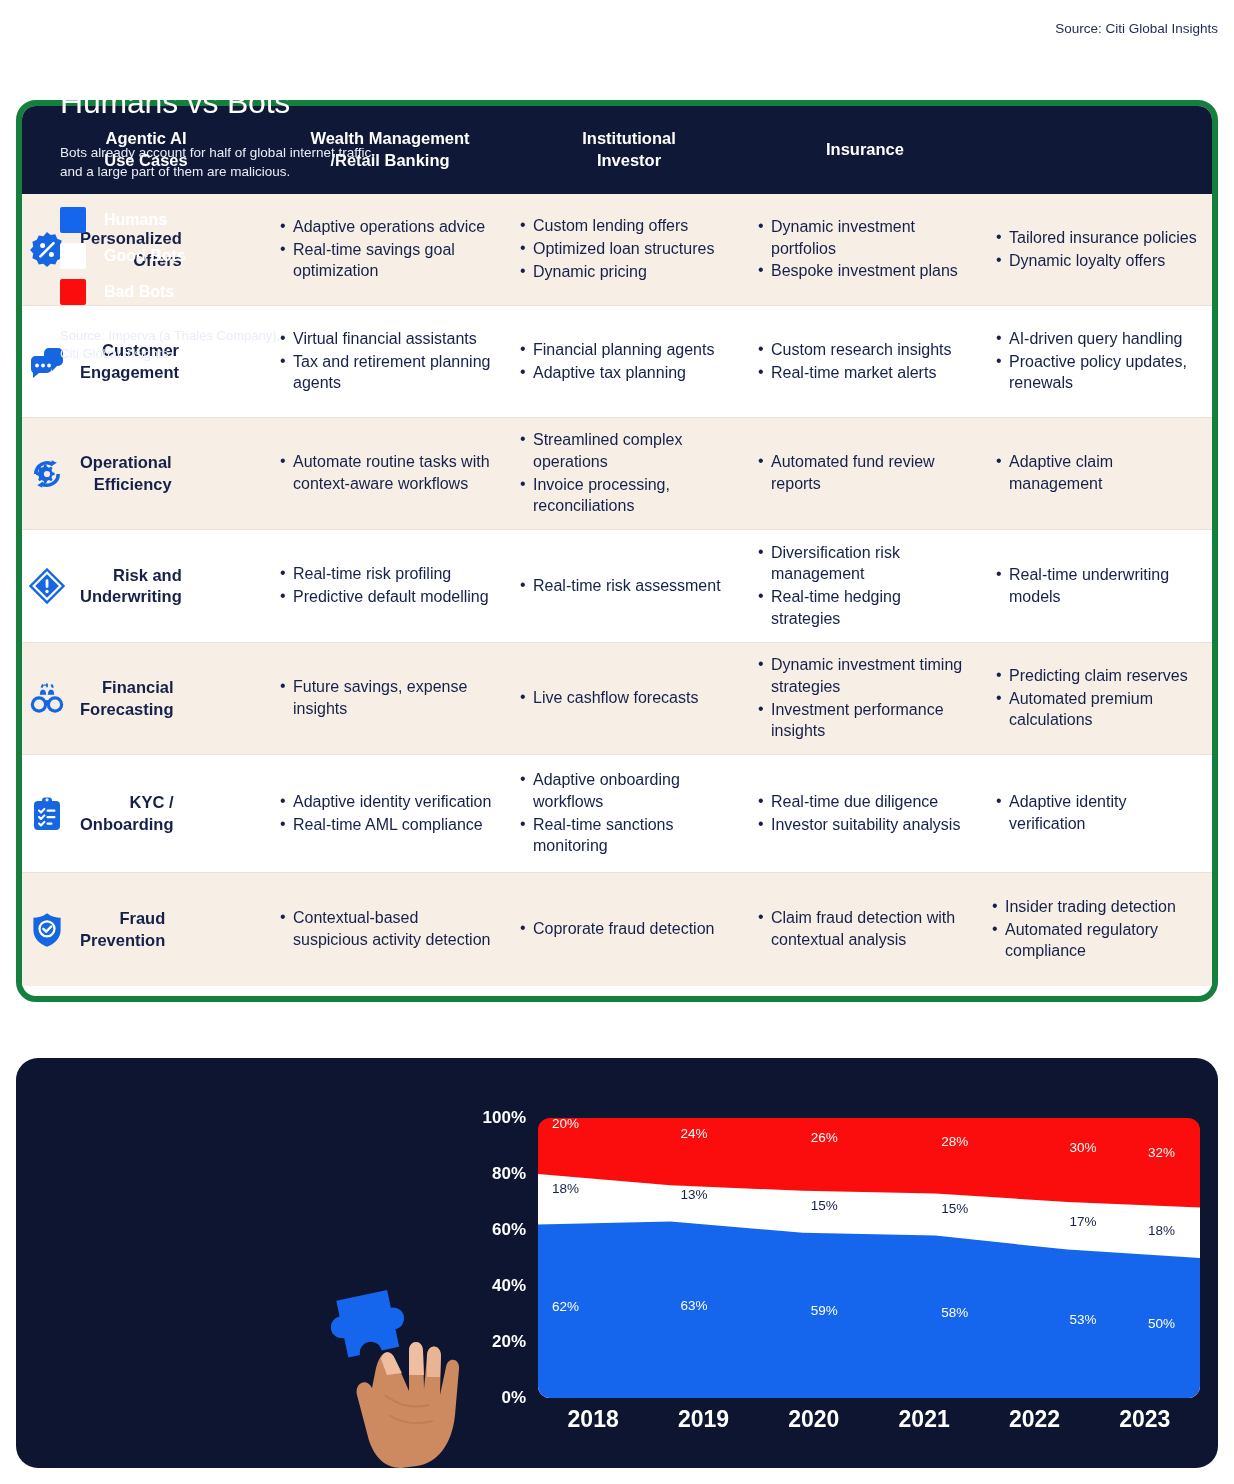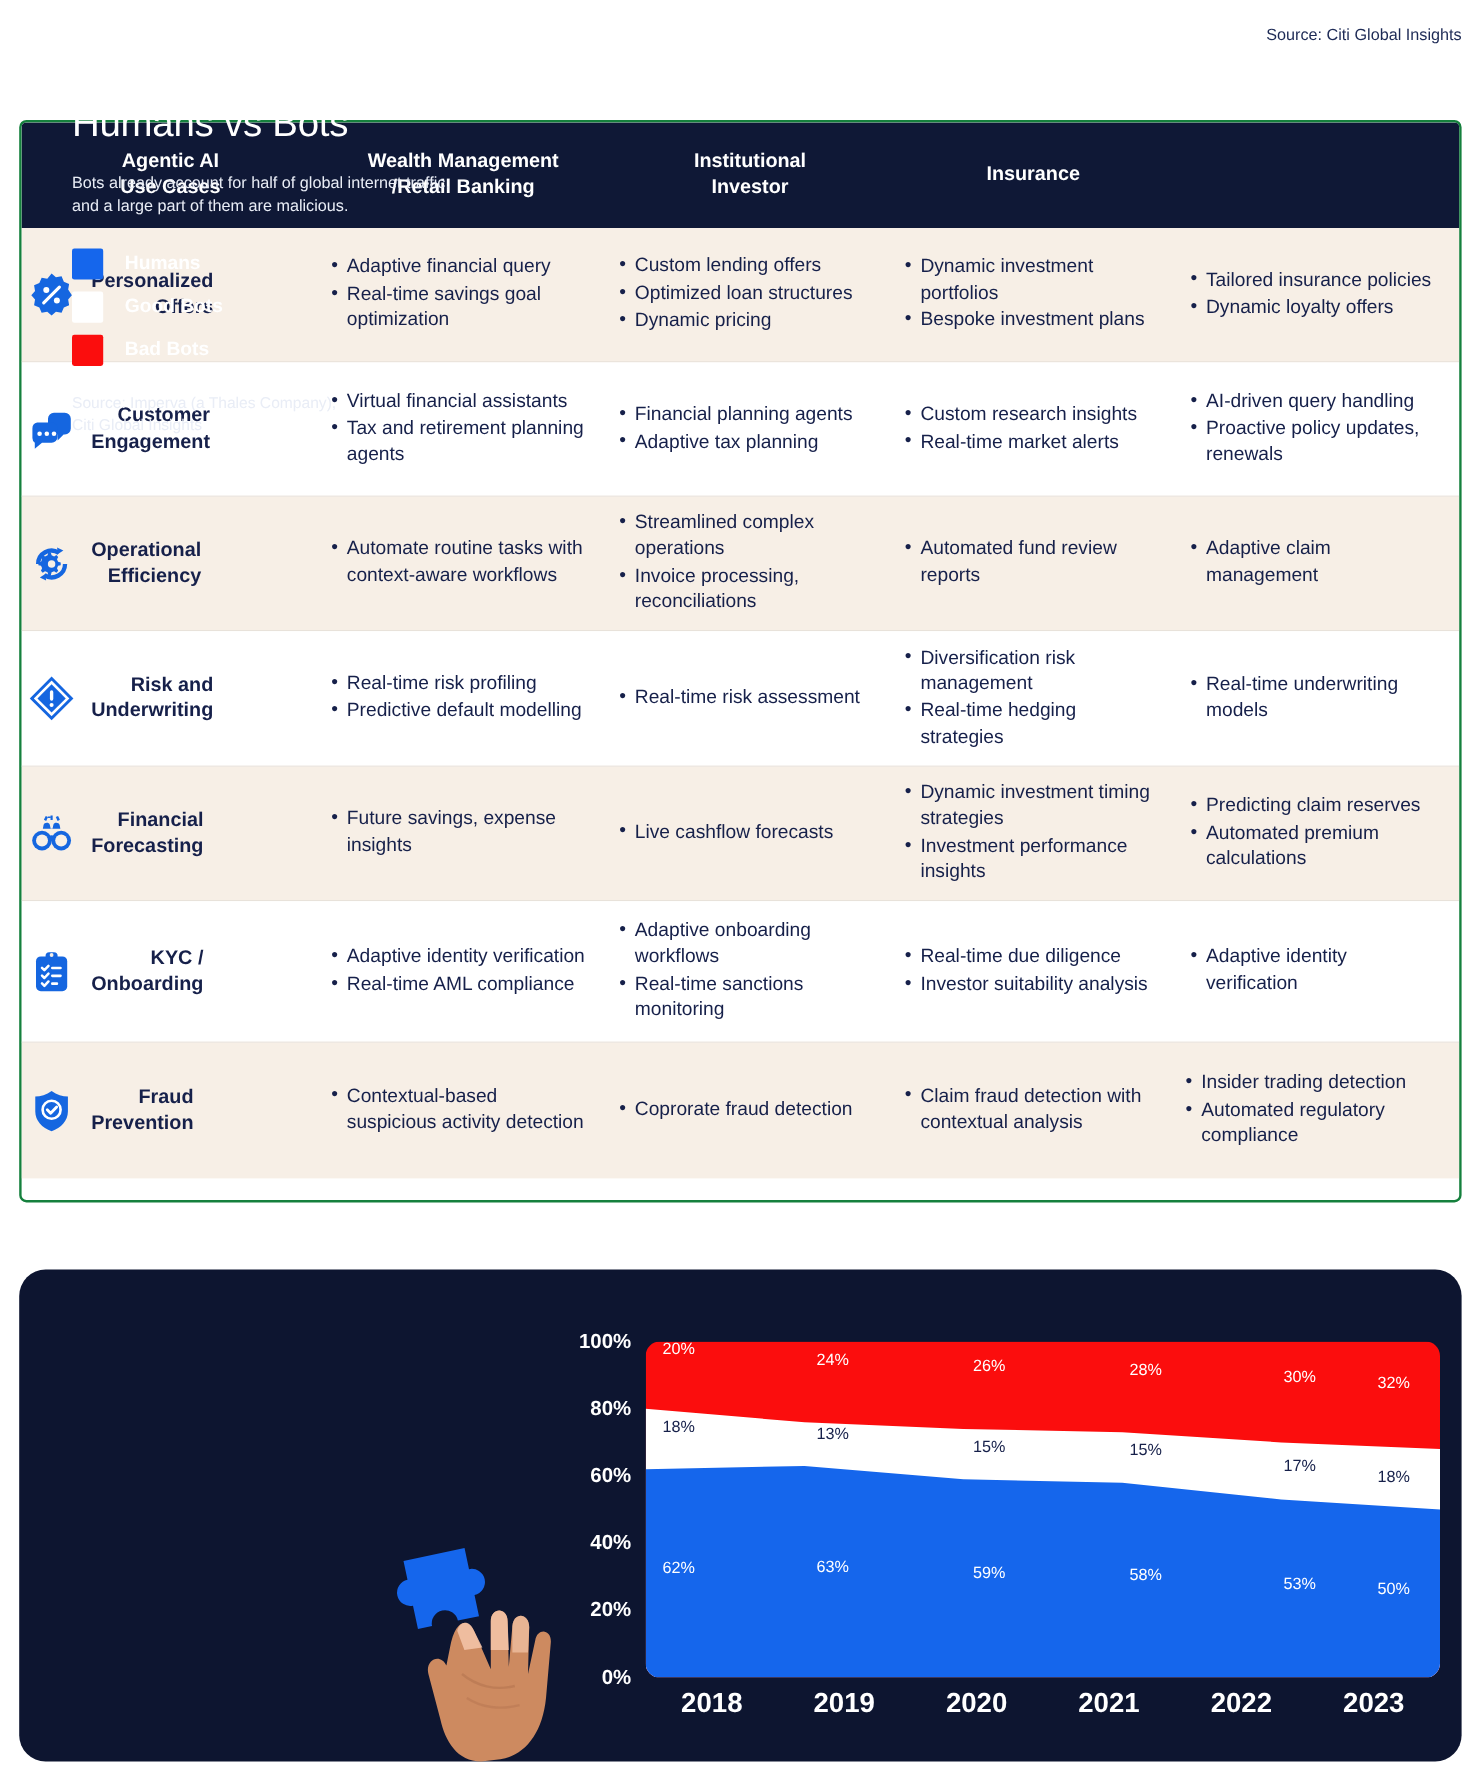--- a/index.html
+++ b/index.html
@@ -35,22 +35,22 @@
     font-weight: 400;
   }
 
   
   .matrix-card {
     position: absolute;
     left: 16px;
     top: 100px;
     width: 1202px;
     height: 902px;
-    border: 2px solid #15803d;
-    border-radius: 6px;
+    border: 6px solid #15803d;
+    border-radius: 20px;
     overflow: hidden;
     background: #ffffff;
   }
   .matrix-head {
     display: flex;
     background: #0f1836;
     height: 88px;
     align-items: center;
   }
   .matrix-head .hcell {
@@ -280,21 +280,21 @@
               <path d="M26.5 13.2L13.4 26.4" stroke="#fff" stroke-width="2.6" stroke-linecap="round"></path>
             </svg>
           </span>
           <span class="usecase-label">
             <span style="display:block">Personalized</span>
             <span style="display:block">Offers</span>
           </span>
         </div>
         <div class="bullets col-1">
           <ul>
-            <li>Adaptive financial query</li>
+            <li>Adaptive operations advice</li>
             <li>Real-time savings goal optimization</li>
           </ul>
         </div>
         <div class="bullets col-2">
           <ul>
             <li>Custom lending offers</li>
             <li>Optimized loan structures</li>
             <li>Dynamic pricing</li>
           </ul>
         </div>

